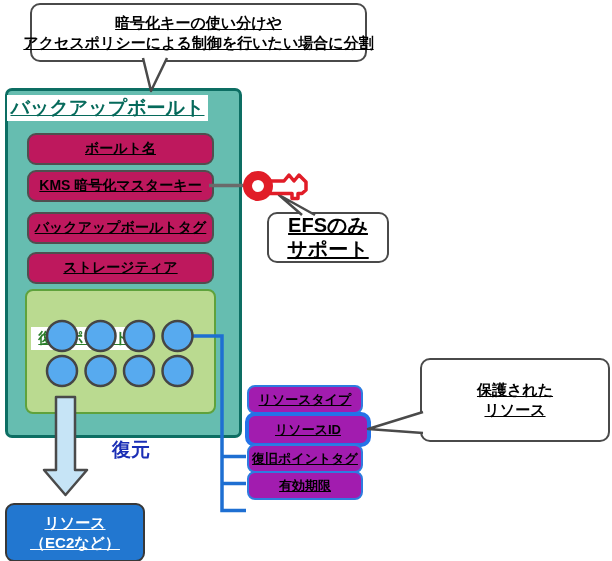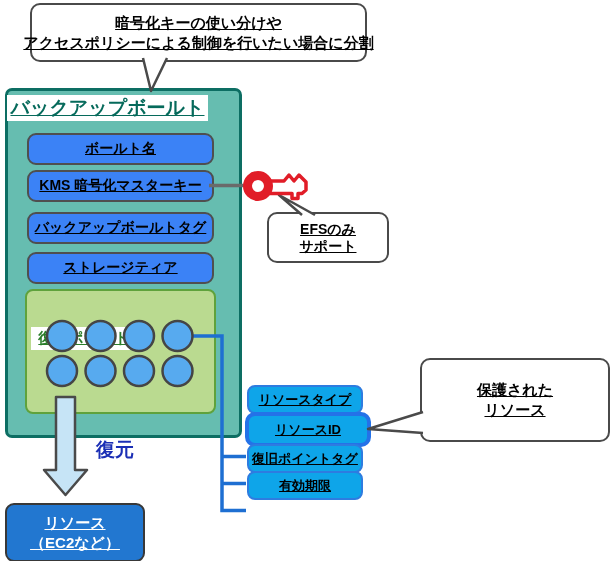--- a/index.html
+++ b/index.html
@@ -4,45 +4,45 @@
 <style>
   html,body{margin:0;padding:0;background:#fff;}
   .canvas{position:relative;width:612px;height:561px;background:#fff;overflow:hidden;
           font-family:"Liberation Sans","DejaVu Sans",sans-serif;font-weight:bold;color:#000;}
   .abs{position:absolute;}
   .center{display:flex;flex-direction:column;align-items:center;justify-content:center;text-align:center;text-decoration:underline;}
 
   .callout{position:absolute;background:#fff;border:2.5px solid var(--callout-border,#4a4a4a);
            border-radius:10px;z-index:2;}
   #callout-split{left:30px;top:3px;width:333px;height:55px;font-size:15px;line-height:1.3;white-space:nowrap;}
-  #callout-efs{left:267px;top:212px;width:118px;height:47px;font-size:14px;line-height:1.2;}
+  #callout-efs{left:267px;top:212px;width:118px;height:47px;font-size:20px;line-height:1.2;justify-content:flex-end;}
   #callout-protected{left:420px;top:358px;width:186px;height:80px;font-size:15px;line-height:1.35;}
 
   #vault{left:5px;top:88px;width:231px;height:344px;background:var(--teal-fill,#66bdb0);
          border:3px solid var(--teal-border,#0d6e63);border-radius:7px;z-index:1;}
   #vault-title{left:7px;top:95px;width:201px;height:26px;background:#fff;
                color:var(--teal-text,#066a5b);font-size:19px;z-index:2;}
-  .vault-item{position:absolute;left:27px;width:183px;height:28px;background:#3b82f6;
+  .vault-item{position:absolute;left:27px;width:183px;height:28px;background:#be185d;
               border:2.5px solid var(--item-border,#4f4f4f);border-radius:9px;font-size:14px;z-index:2;}
 
   #recovery{left:25px;top:289px;width:187px;height:121px;background:var(--green-fill,#bada90);
             border:2.5px solid var(--green-border,#5fa23c);border-radius:8px;z-index:2;}
   #recovery-title{left:31px;top:295px;width:106px;height:23px;background:#fff;
                   color:var(--green-text,#2a7d2a);font-size:15px;z-index:3;margin-top:32px;}
 
-  .attr{position:absolute;left:247px;width:112px;height:25px;background:#0ea5e9;
+  .attr{position:absolute;left:247px;width:112px;height:25px;background:#a21caf;
         border:2px solid var(--attr-border,#2e7ce0);border-radius:8px;font-size:13px;z-index:2;}
   #attr-id{left:245px;top:412px;width:118px;height:27px;border-width:4px;
            border-color:var(--attr-id-border,#2472e8);border-radius:10px;}
 
   #resource-box{position:absolute;left:5px;top:503px;width:136px;height:55px;
                 background:var(--resource-fill,#2277d0);border:2.5px solid var(--resource-border,#383838);
                 border-radius:9px;color:#fff;font-size:15px;line-height:1.3;z-index:2;}
-  #restore-label{position:absolute;left:96px;top:437px;font-size:19px;
-                 color:var(--restore-text,#1b2fb5);z-index:2;}
+  #restore-label{position:absolute;left:74px;top:437px;font-size:19px;
+                 color:var(--restore-text,#1b2fb5);z-index:2;padding-left:38px;}
 
   svg.overlay{position:absolute;left:0;top:0;z-index:5;pointer-events:none;}
   .gray-line{stroke:var(--gray-line,#6a6a6a);stroke-width:3.5;fill:none;}
   .blue-line{stroke:var(--line-blue,#1e6fd2);stroke-width:3.5;fill:none;}
   .tail{fill:#fff;stroke:var(--callout-border,#4a4a4a);stroke-width:2.5;stroke-linejoin:round;}
   .rp{fill:var(--circle-fill,#57aaef);stroke:var(--circle-border,#454545);stroke-width:2.5;}
   .big-arrow{fill:var(--arrow-fill,#c6e4f6);stroke:#4a4a4a;stroke-width:2.5;stroke-linejoin:round;}
   .key-shaft{fill:#fff;stroke:var(--key-red,#e11d28);stroke-width:3.5;stroke-linejoin:round;}
   .key-ring{fill:#fff;stroke:var(--key-red,#e11d28);stroke-width:9;}
 </style>

